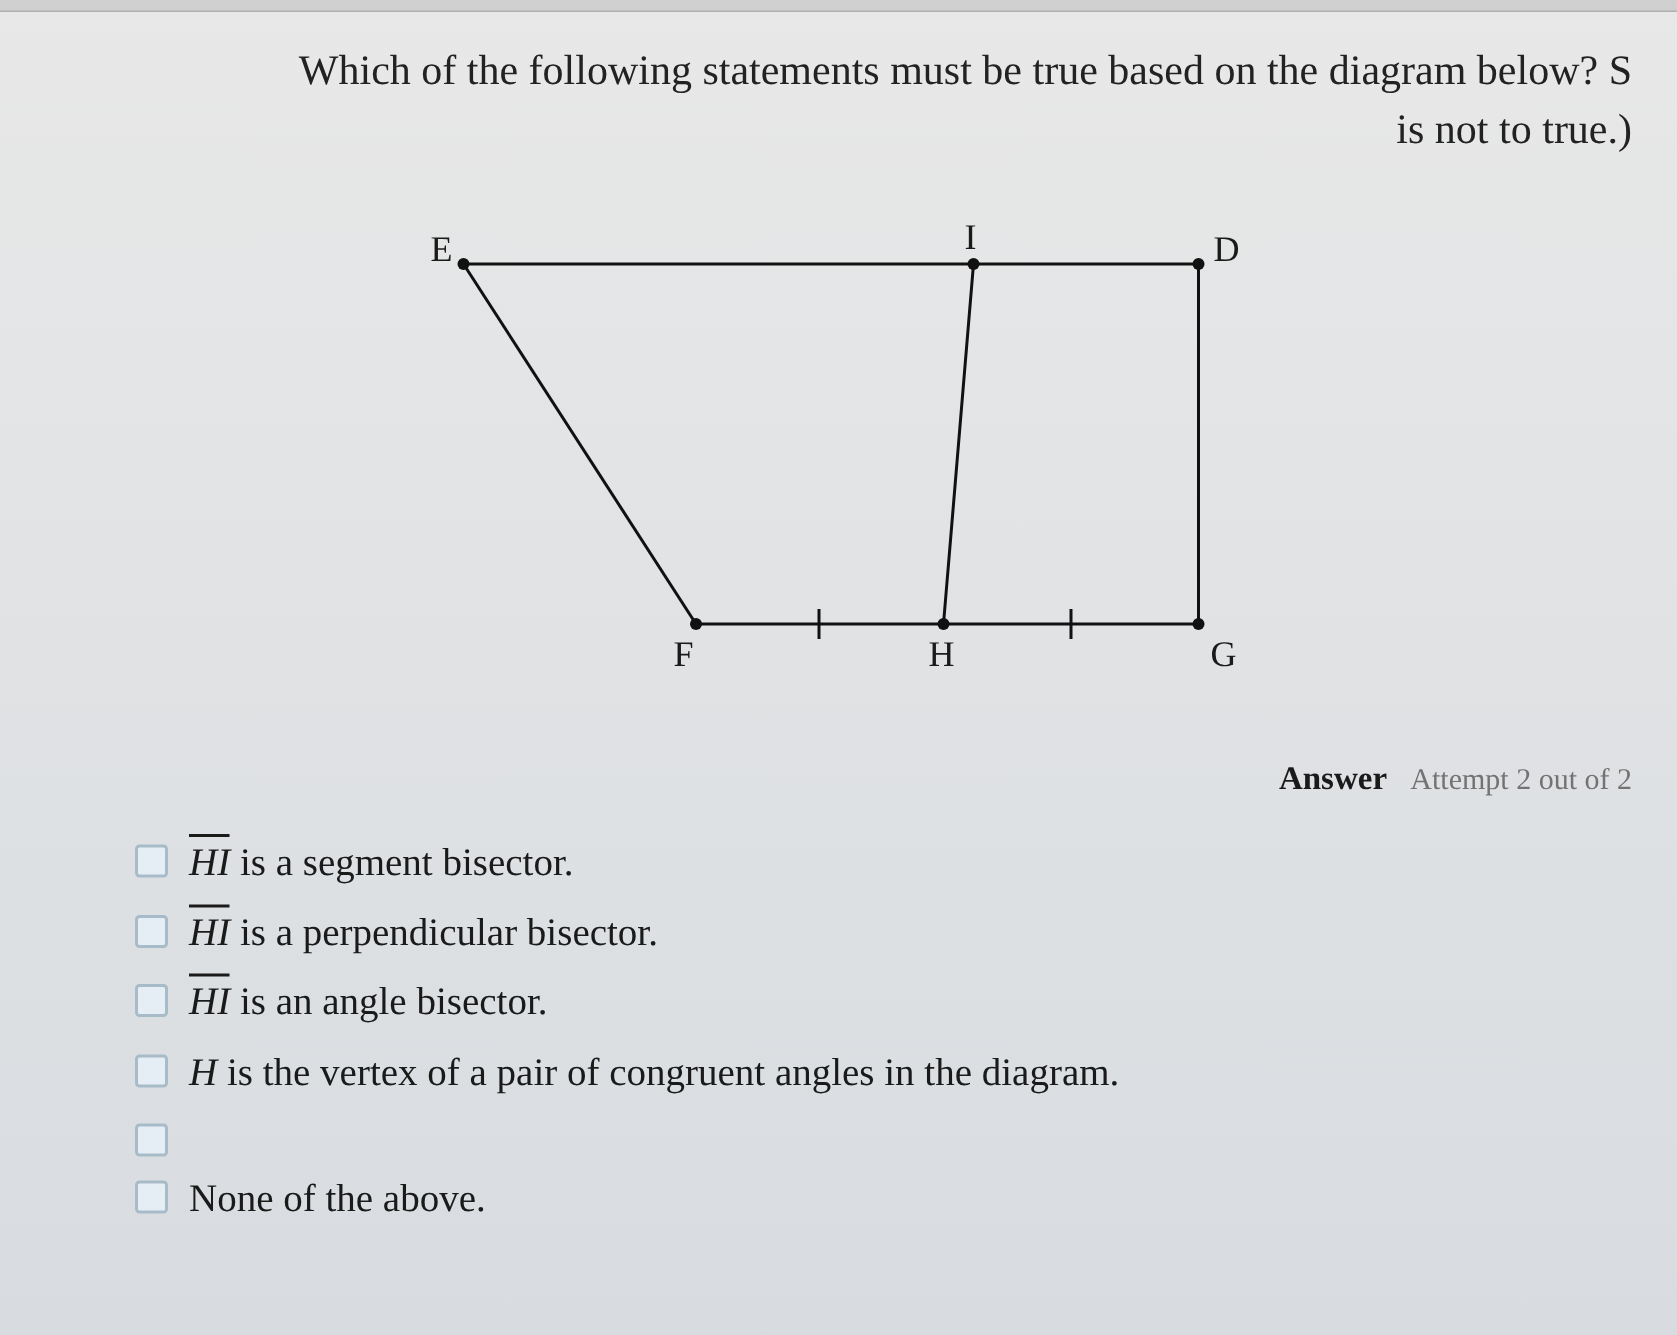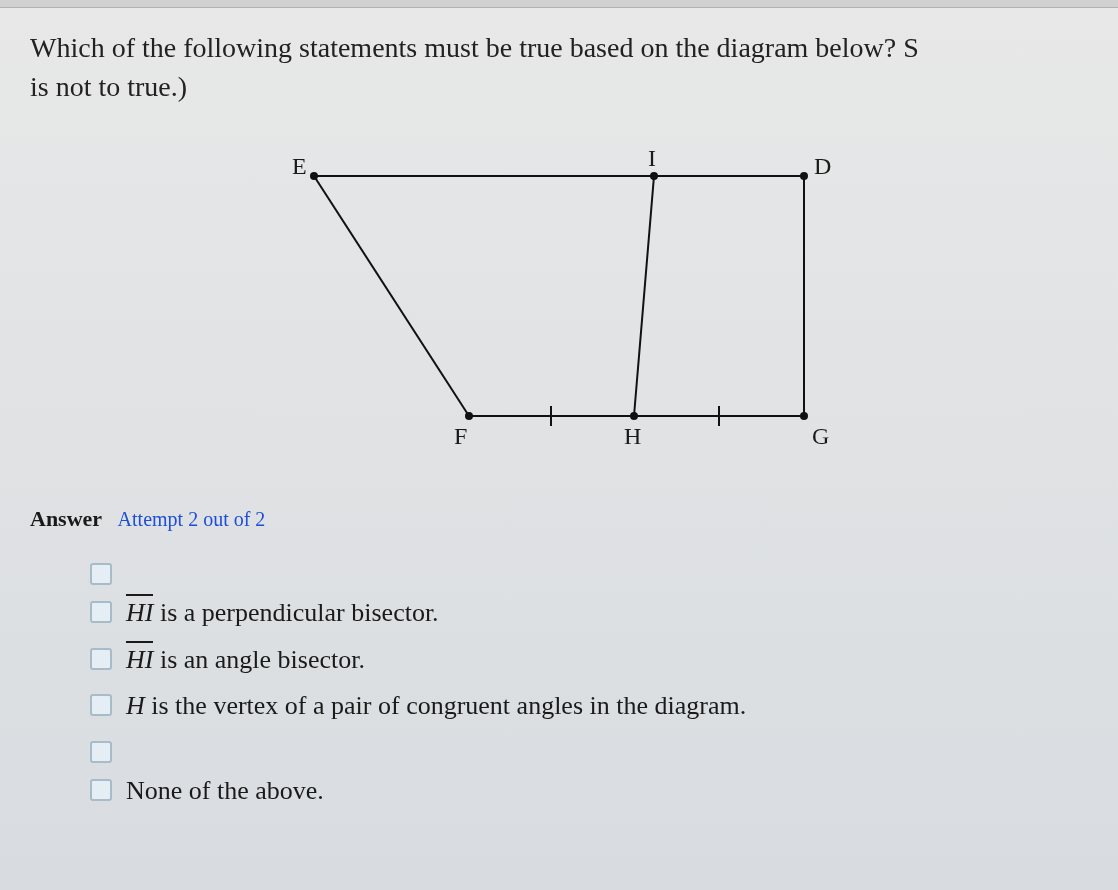--- a/index.html
+++ b/index.html
@@ -11,21 +11,22 @@
       color: #1a1a1a;
       overflow: hidden;
       position: relative;
     }
     .top-edge {
       height: 8px;
       background: #d0d0d0;
       border-bottom: 1px solid #b0b0b0;
     }
     .content {
-      padding: 20px 20px 30px 30px;
+      padding: 20px 30px 30px 30px;
+      text-align: right;
     }
     .question-text {
       font-size: 28px;
       line-height: 1.4;
       color: #222;
       margin-bottom: 30px;
     }
     .diagram-wrap {
       width: 100%;
       display: flex;
@@ -39,21 +40,21 @@
     .vlabel {
       font-family: Georgia, serif;
       font-size: 24px;
       fill: #1a1a1a;
     }
     .answer-header {
       font-size: 22px;
       margin-bottom: 25px;
     }
     .answer-header .bold { font-weight: bold; margin-top: 40px; }
-    .answer-header .attempt { color: #1d4ed8; font-size: 20px; margin-left: 10px; }
+    .answer-header .attempt { color: #737373; font-size: 20px; margin-left: 10px; }
     .options {
       padding-left: 60px;
     }
     .option {
       display: flex;
       align-items: flex-start;
       gap: 14px;
       margin-bottom: 10px;
       font-size: 26px;
       line-height: 1.4;
@@ -122,20 +123,23 @@
 
   <div class="answer-header">
     <span class="bold">Answer</span>
     <span class="attempt">Attempt 2 out of 2</span>
   </div>
 
   <div class="options">
 
     <div class="option">
       <div class="checkbox"></div>
+      <div>
+        <span class="seg">HI</span><span> is a segment bisector.</span>
+      </div>
     </div>
 
     <div class="option">
       <div class="checkbox"></div>
       <div>
         <span class="seg">HI</span><span> is a perpendicular bisector.</span>
       </div>
     </div>
 
     <div class="option">

